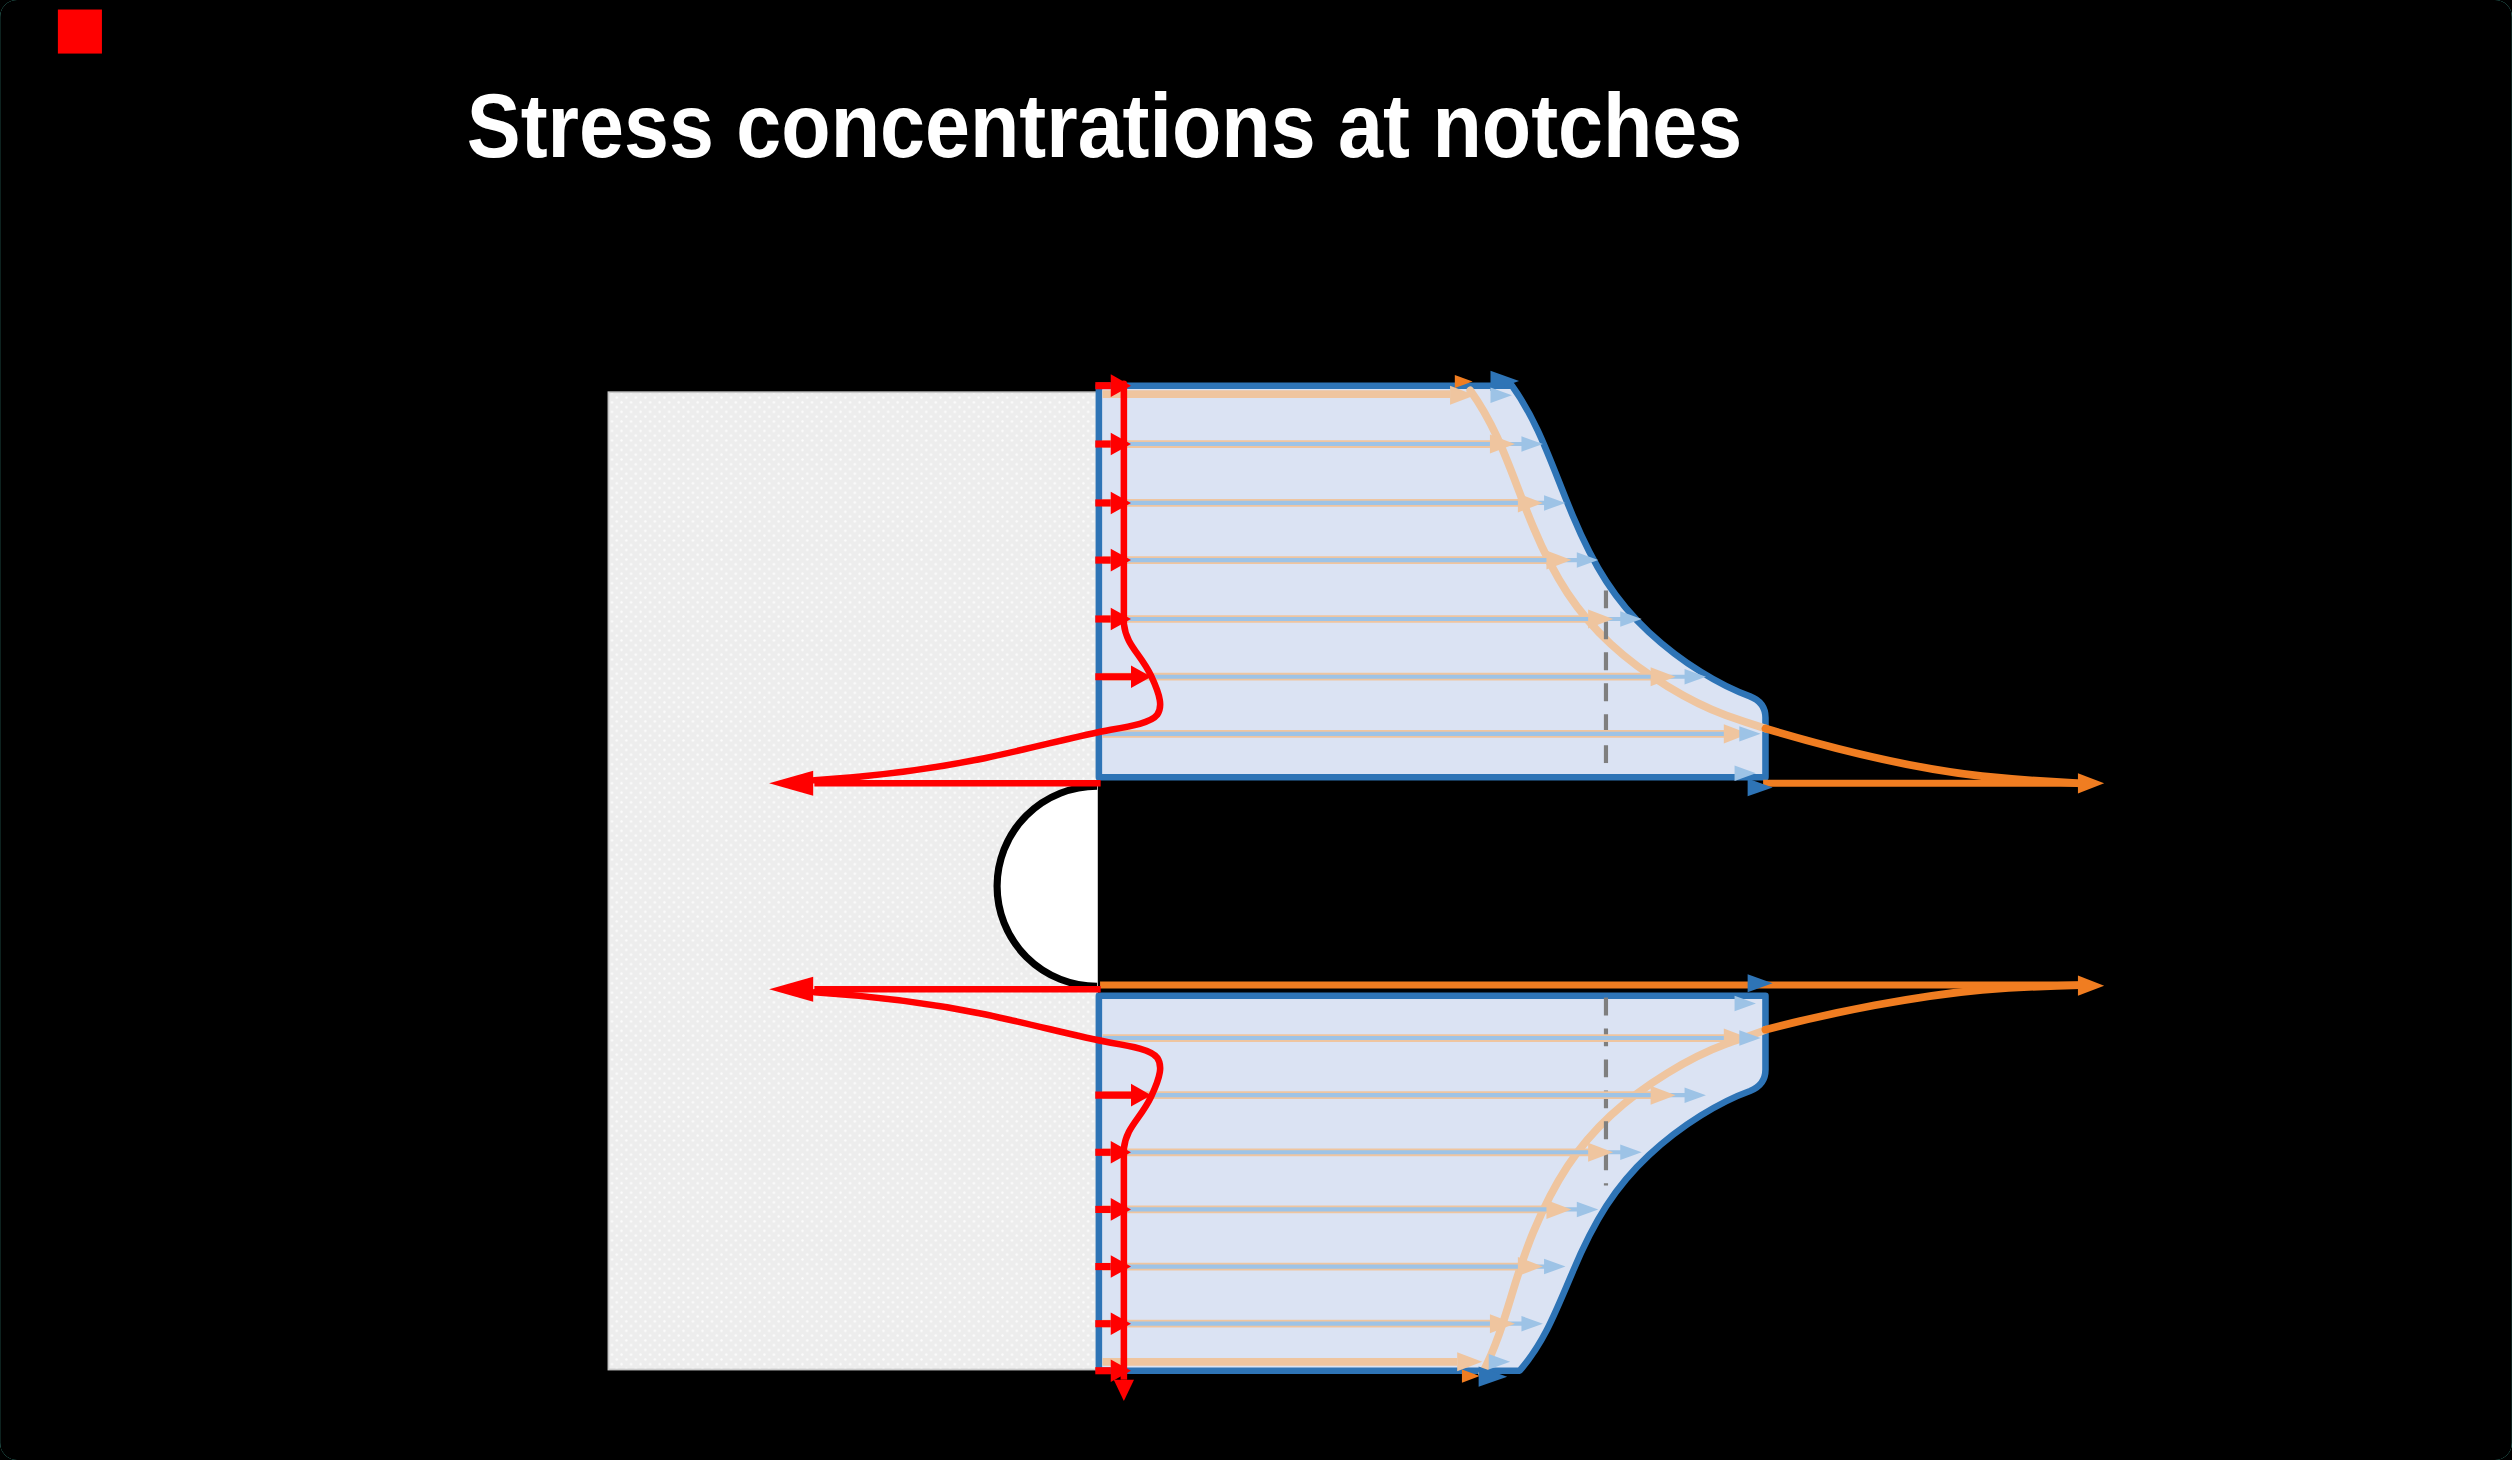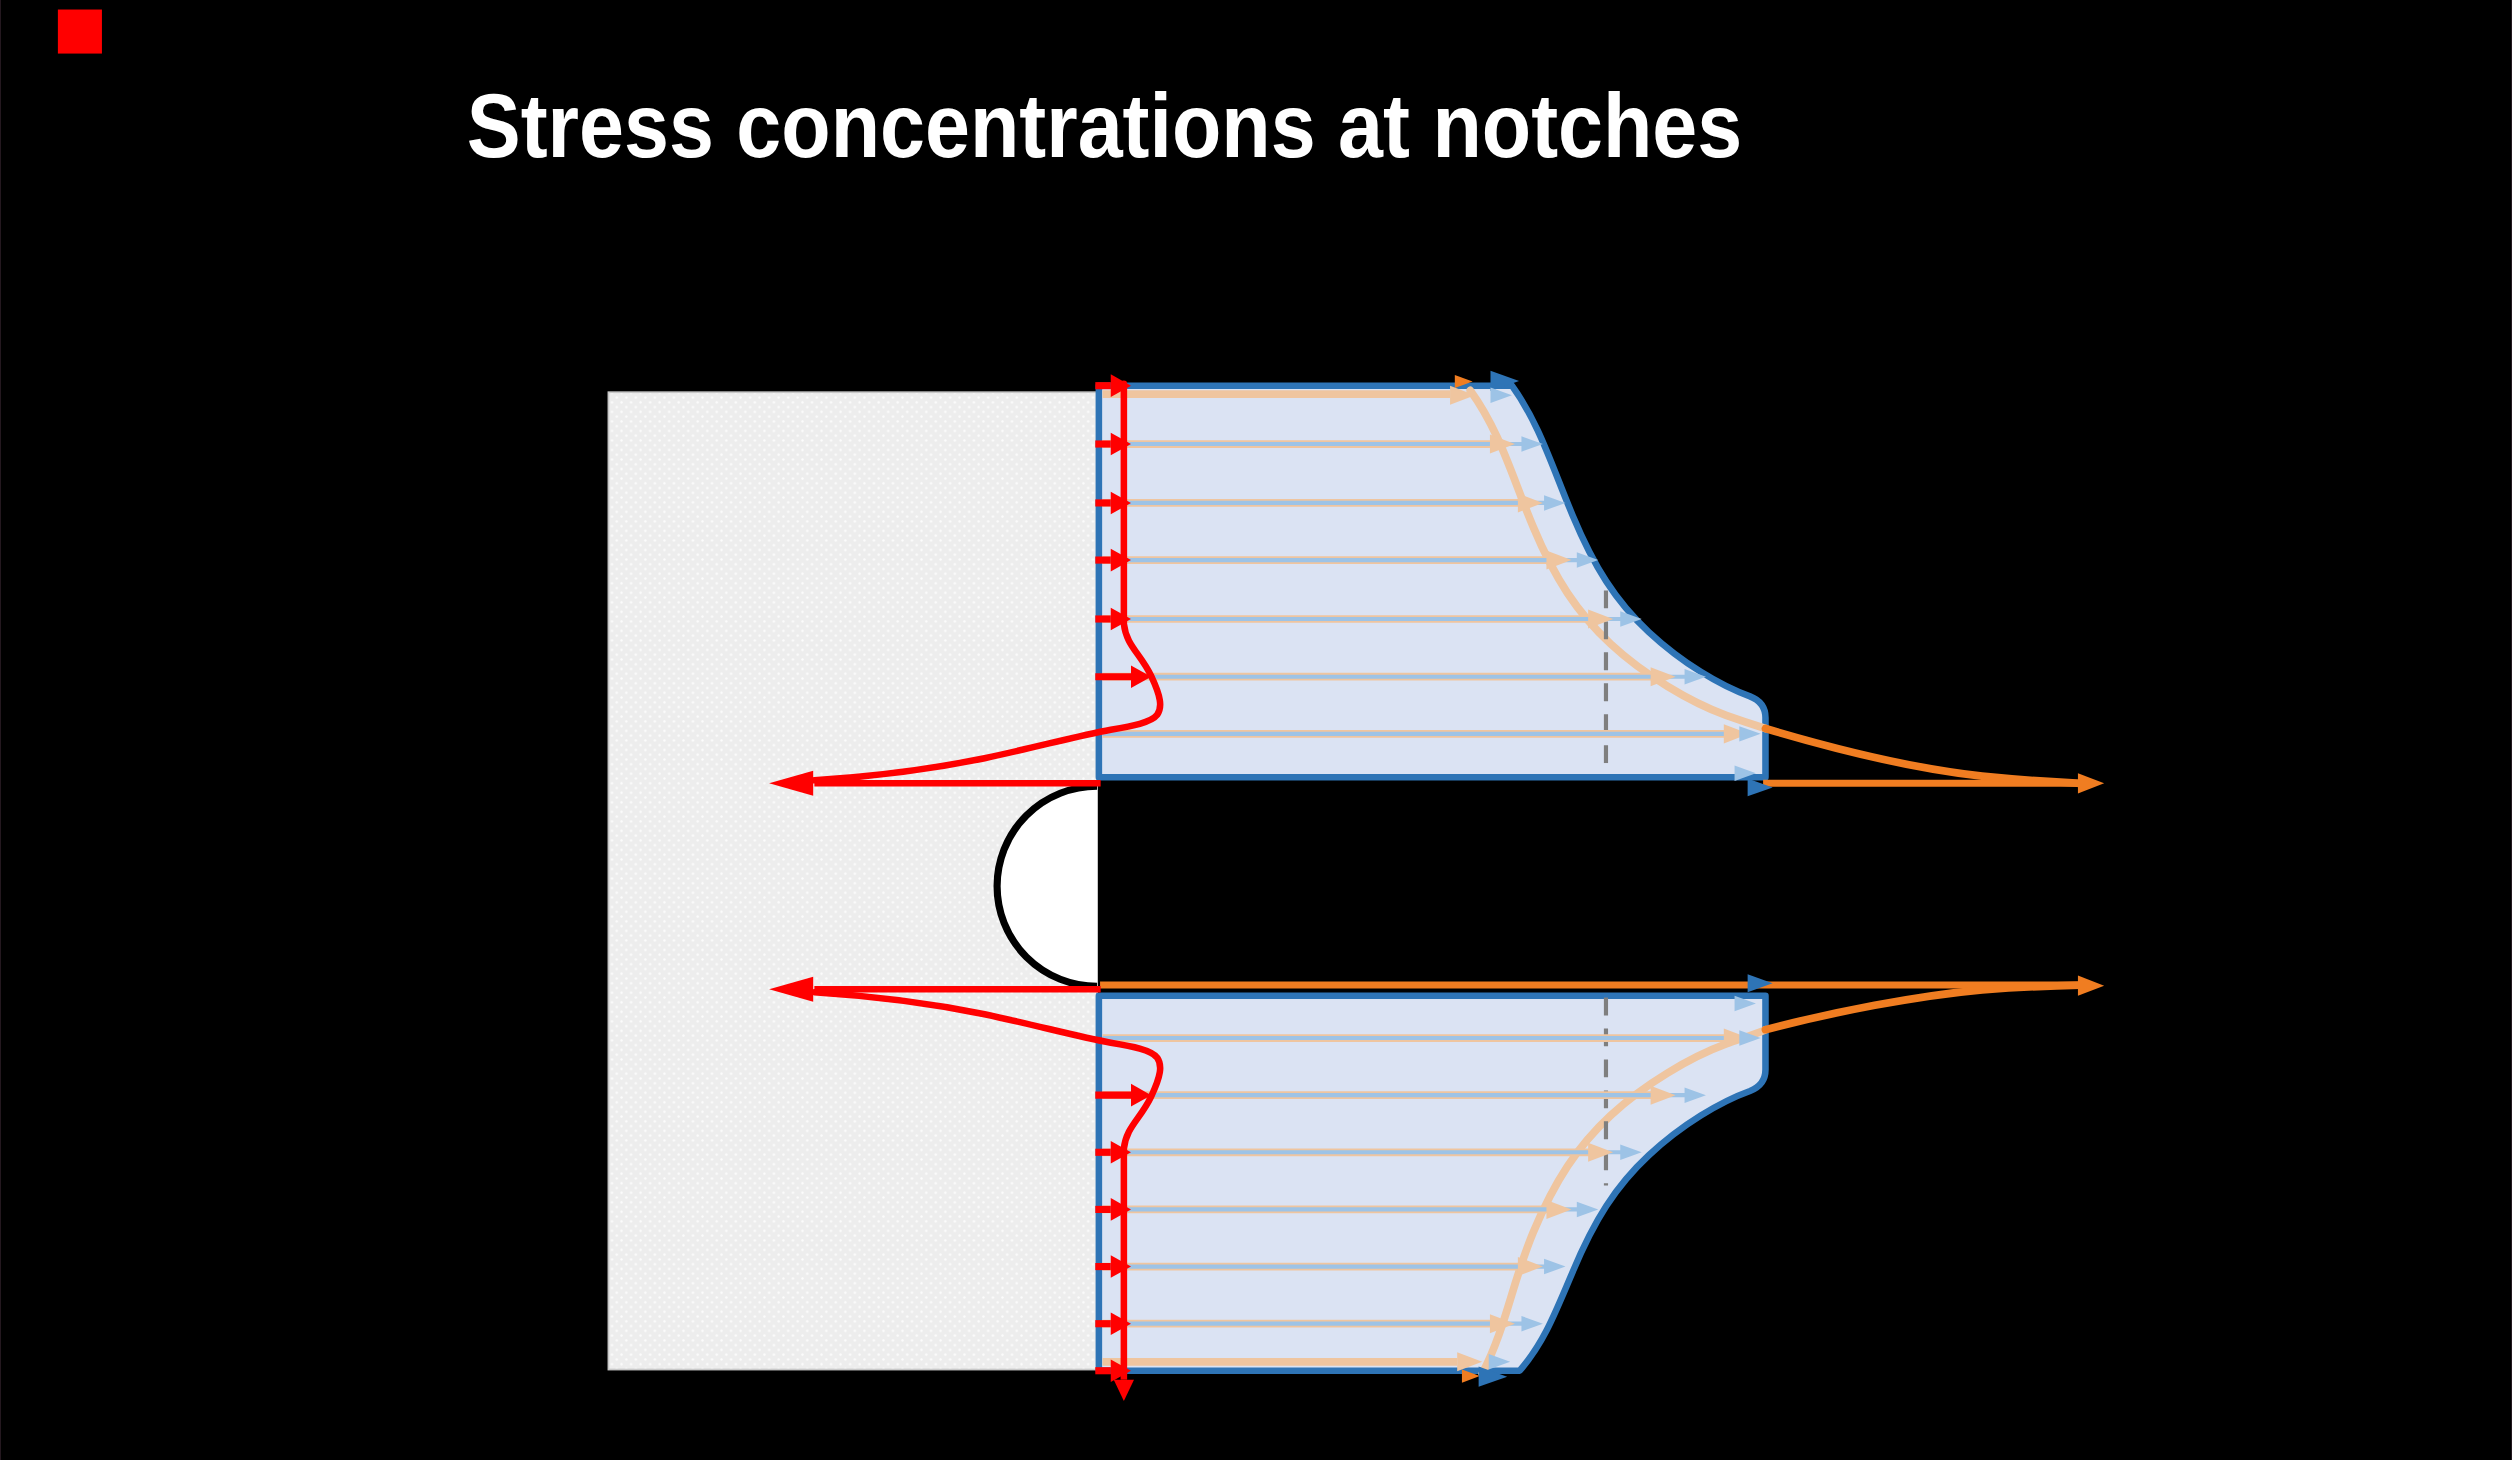--- a/index.html
+++ b/index.html
@@ -1,16 +1,16 @@
 <!DOCTYPE html>
 <html style="font-size:9.5px"><head>
 <meta charset="utf-8">
 <style>
   html,body{margin:0;padding:0;width:100%;height:100%;background:#000;}
-  .slide{position:relative;width:100vw;height:100vh;background:#f9a8d4;overflow:hidden;}
+  .slide{position:relative;width:100vw;height:100vh;background:#5eead4;overflow:hidden;border-radius:17px;}
   svg{position:absolute;inset:0;width:100%;height:100%;display:block;}
   text.title{font-family:"Liberation Sans","DejaVu Sans",sans-serif;font-weight:bold;}
 </style>
 </head>
 <body>
 
 <div class="slide">
   <svg id="scene" viewBox="0 0 4220 2453" preserveAspectRatio="xMidYMid meet" xmlns="http://www.w3.org/2000/svg">
     <g id="painted">
         <rect x="0" y="0" width="4220" height="2453" fill="#000000"></rect>

